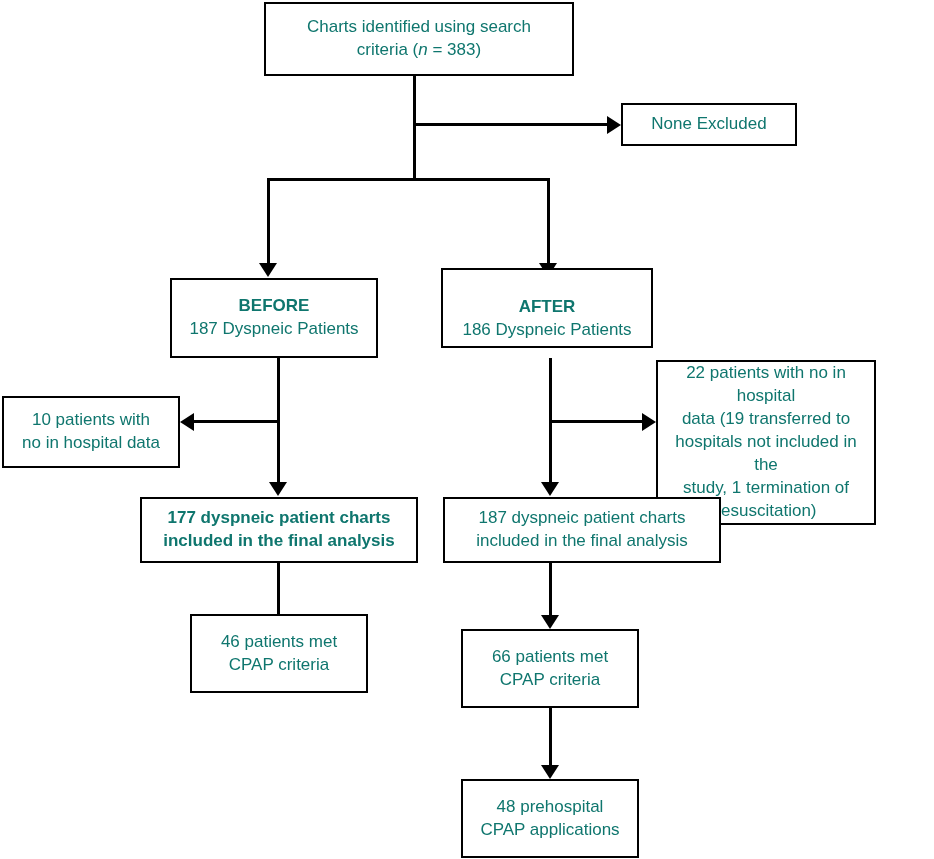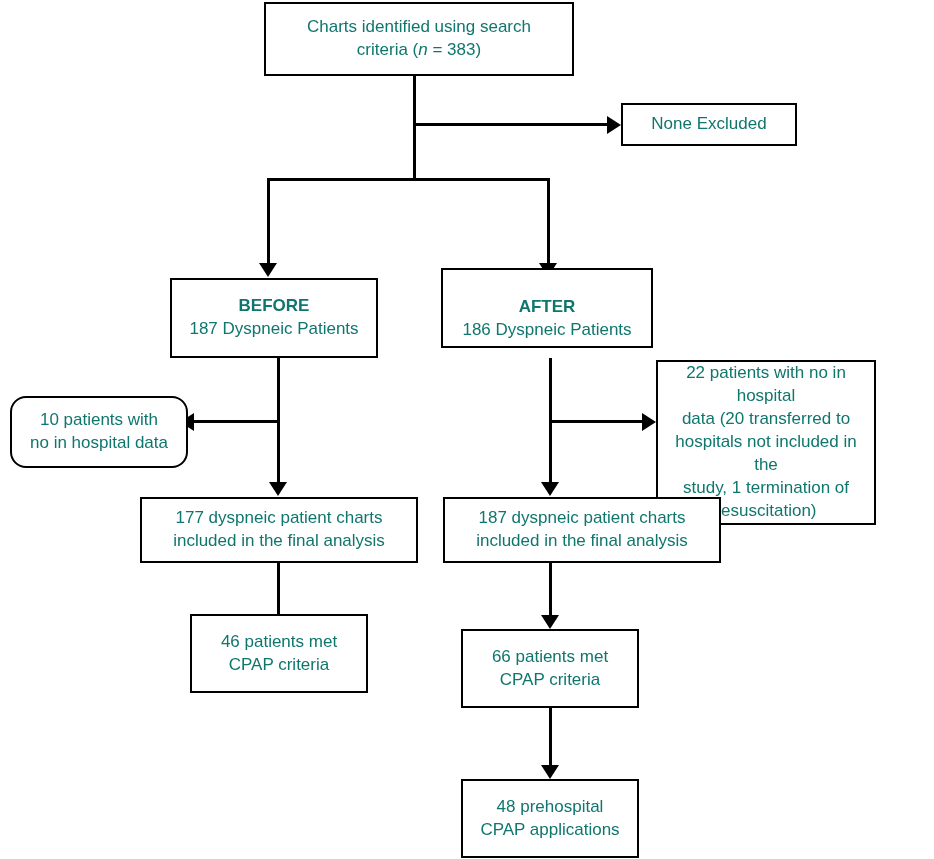--- a/index.html
+++ b/index.html
@@ -101,38 +101,38 @@
     </div>
   </div>
 
   <div class="node" style="left:441px; top:268px; width:212px; height:80px;align-items:flex-end;">
     <div class="inner">
       <span class="hdr">AFTER</span>
       <span>186 Dyspneic Patients</span>
     </div>
   </div>
 
-  <div class="node" style="left:10px; top:396px; width:178px; height:72px;border-radius:16px;">
+  <div class="node" style="left:2px; top:396px; width:178px; height:72px;">
     <div class="inner">
       <span>10 patients with</span><br>
       <span>no in hospital data</span>
     </div>
   </div>
 
   <div class="node" style="left:656px; top:318px; width:220px; height:165px;margin-top:42px;">
     <div class="inner">
       <span>22 patients with no in hospital</span><br>
-      <span>data (20 transferred to</span><br>
+      <span>data (19 transferred to</span><br>
       <span>hospitals not included in the</span><br>
       <span>study, 1 termination of</span><br>
       <span>resuscitation)</span>
     </div>
   </div>
 
-  <div class="node" style="left:140px; top:497px; width:278px; height:66px;">
+  <div class="node" style="left:140px; top:497px; width:278px; height:66px;font-weight:bold;">
     <div class="inner">
       <span>177 dyspneic patient charts</span><br>
       <span>included in the final analysis</span>
     </div>
   </div>
 
   <div class="node" style="left:443px; top:497px; width:278px; height:66px;">
     <div class="inner">
       <span>187 dyspneic patient charts</span><br>
       <span>included in the final analysis</span>

